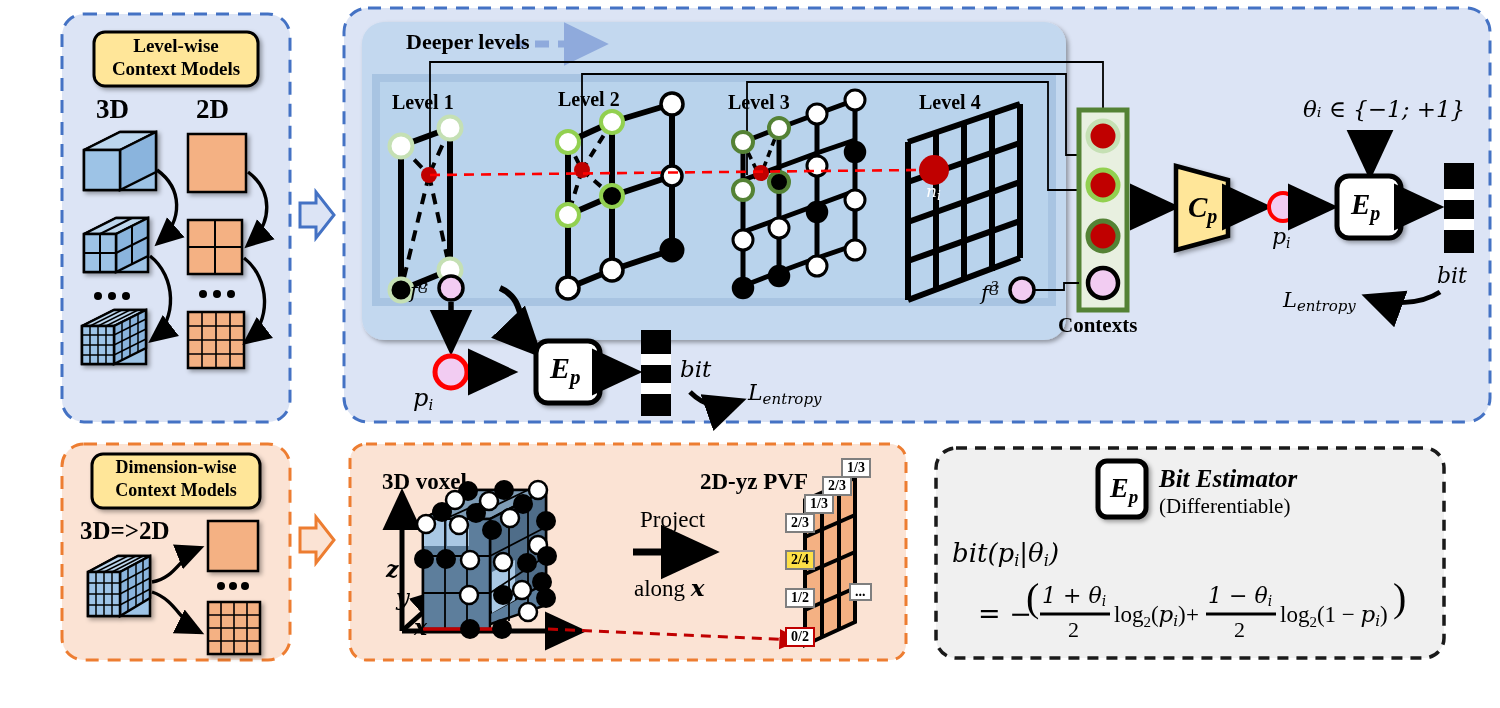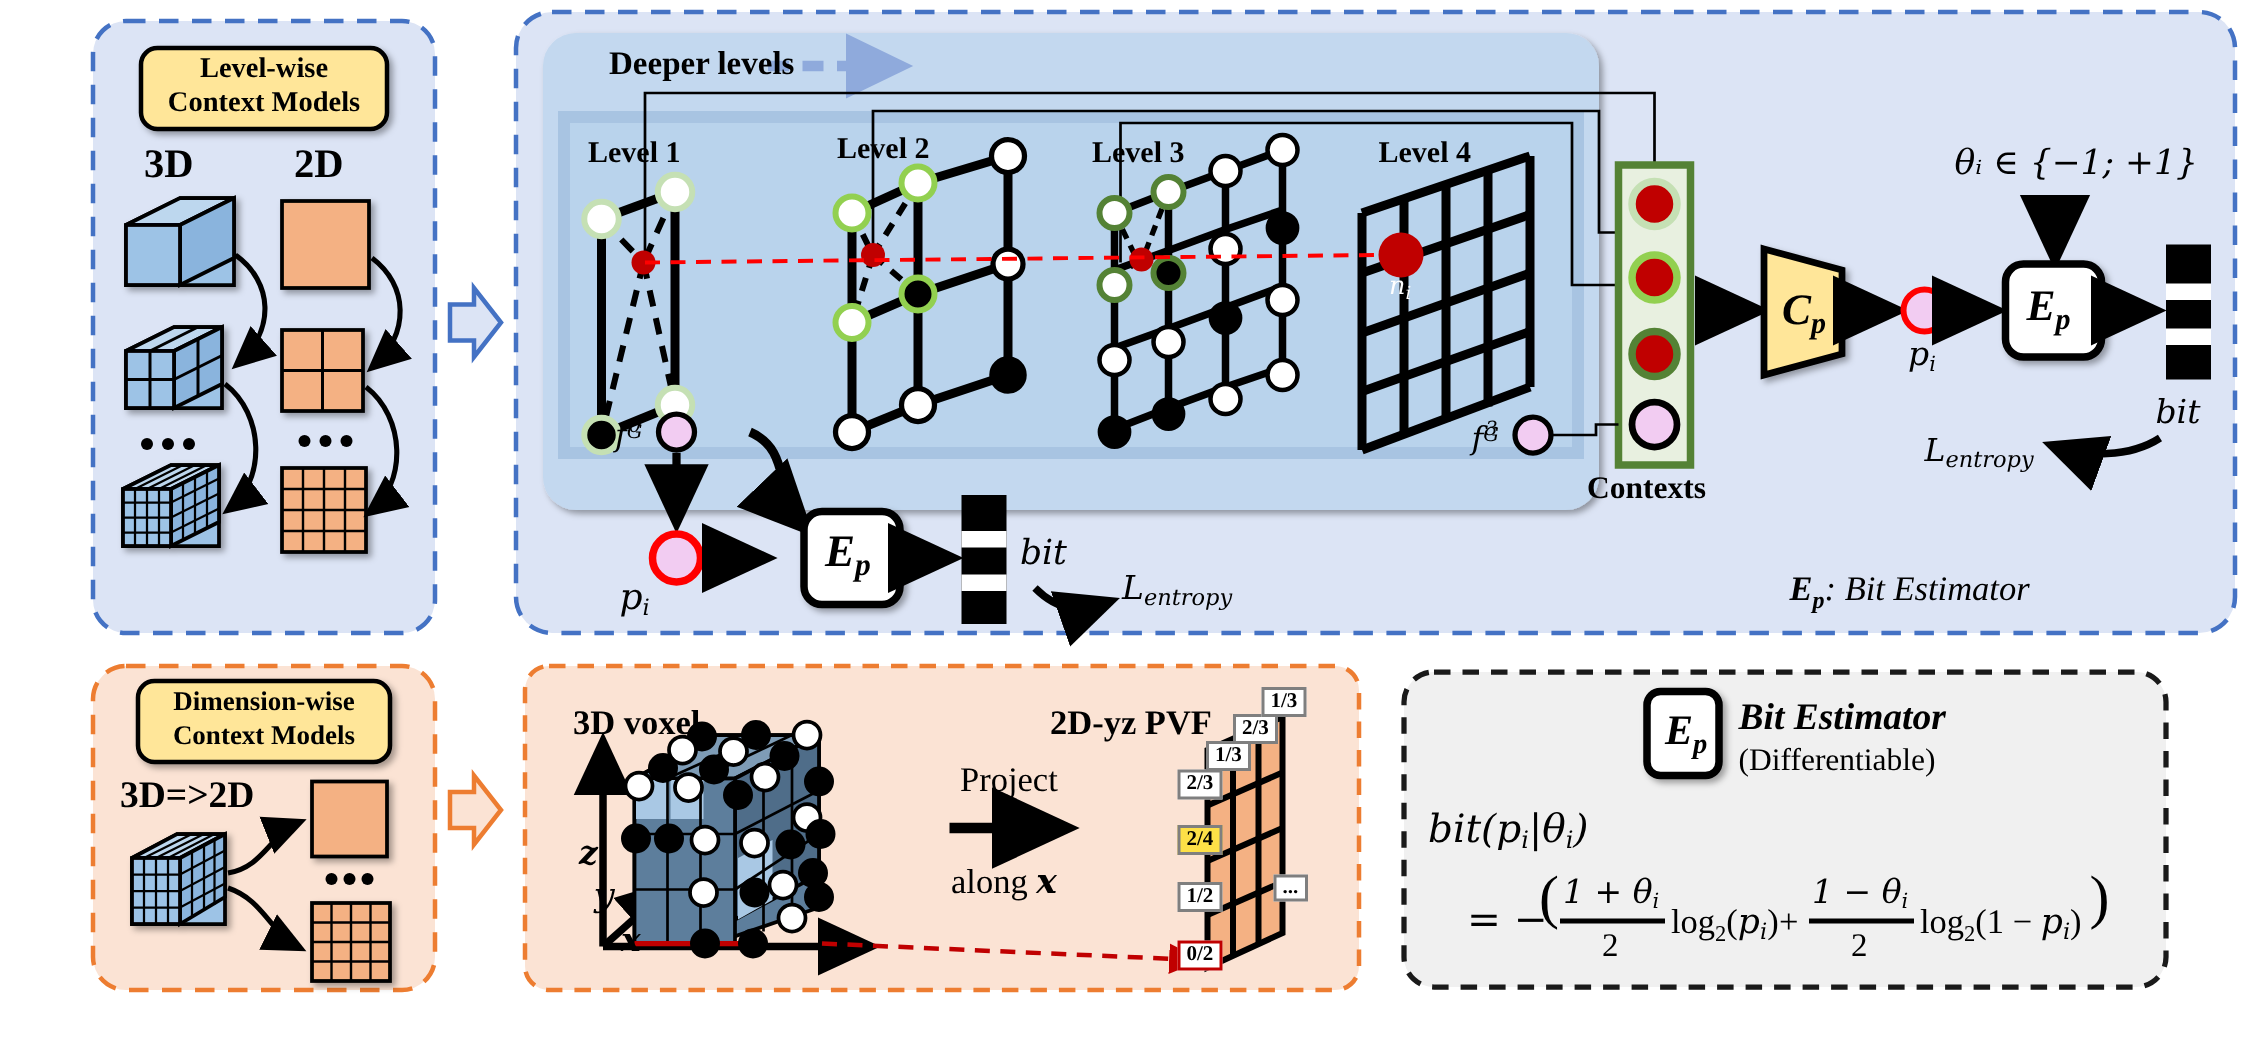--- a/index.html
+++ b/index.html
@@ -505,21 +505,20 @@
 <div class="txt b ital" style="left:1188px;top:193px;font-size:29px;">C<span style="font-size:20px;vertical-align:-6px;">p</span></div>
 <div class="txt mathi" style="left:1272px;top:226px;font-size:22px;">p<span style="font-size:14px;vertical-align:-4px;">i</span></div>
 
 <div class="txt b ital" style="left:1351px;top:190px;font-size:29px;">E<span style="font-size:20px;vertical-align:-6px;">p</span></div>
 
 <div class="txt mathi" style="left:1303px;top:98px;font-size:23px;">θᵢ ∈ {−1; +1}</div>
 
 <div class="txt mathi" style="left:1437px;top:265px;font-size:22px;">bit</div>
 <div class="txt mathi" style="left:1283px;top:290px;font-size:21px;">L<span style="font-size:15px;vertical-align:-4px;">entropy</span></div>
 
-<div class="txt b ital" style="left:1193px;top:381px;font-size:23px;">E<span style="font-size:16px;vertical-align:-5px;">p</span><span style="font-weight:normal;">: Bit Estimator</span></div>
 
 <div class="txt mathi" style="left:413px;top:386px;font-size:24px;">p<span style="font-size:15px;vertical-align:-4px;">i</span></div>
 <div class="txt b ital" style="left:550px;top:353px;font-size:30px;">E<span style="font-size:21px;vertical-align:-6px;">p</span></div>
 <div class="txt mathi" style="left:680px;top:358px;font-size:23px;">bit</div>
 <div class="txt mathi" style="left:748px;top:382px;font-size:22px;">L<span style="font-size:15px;vertical-align:-4px;">entropy</span></div>
 
 <div class="txt b" style="left:94px;top:458px;width:164px;text-align:center;font-size:18px;">Dimension-wise</div>
 <div class="txt b" style="left:94px;top:481px;width:164px;text-align:center;font-size:18px;">Context Models</div>
 <div class="txt b" style="left:80px;top:518px;font-size:25px;">3D=&gt;2D</div>
 

